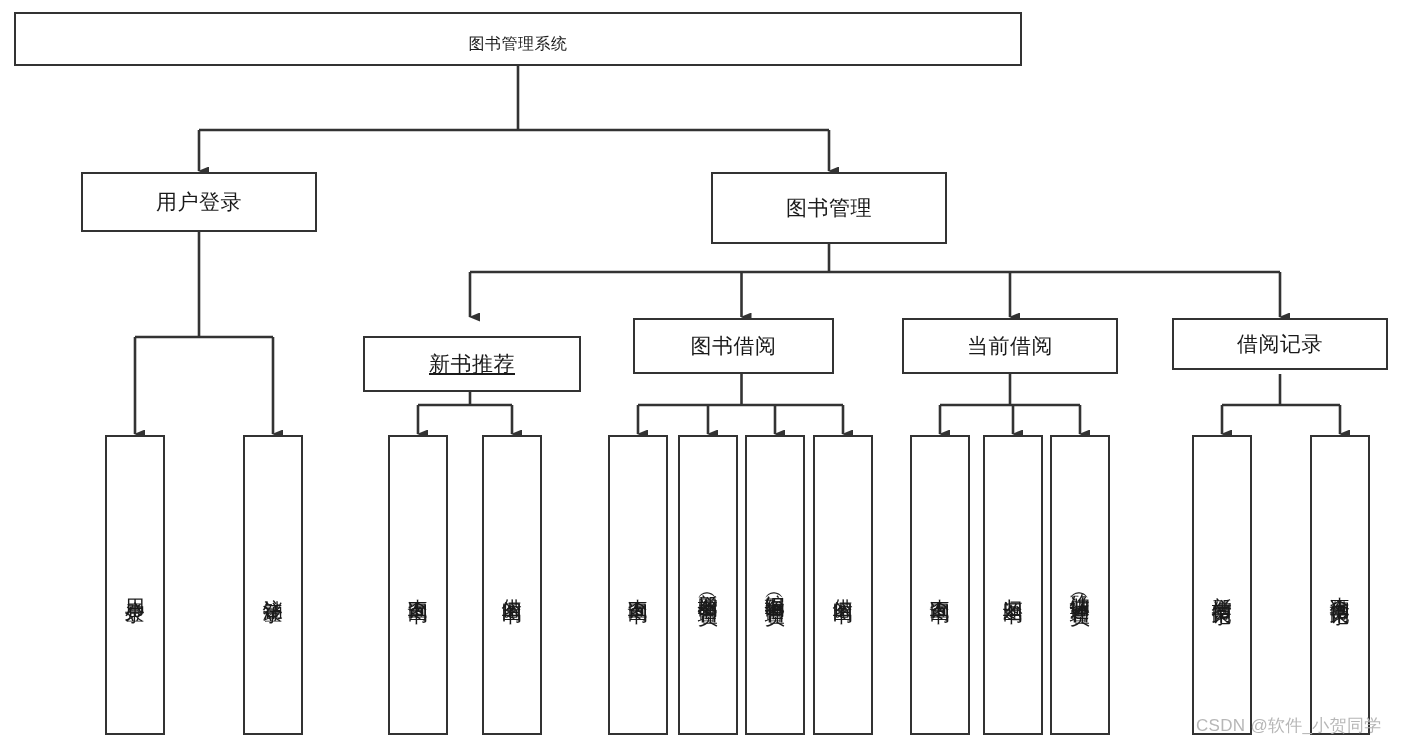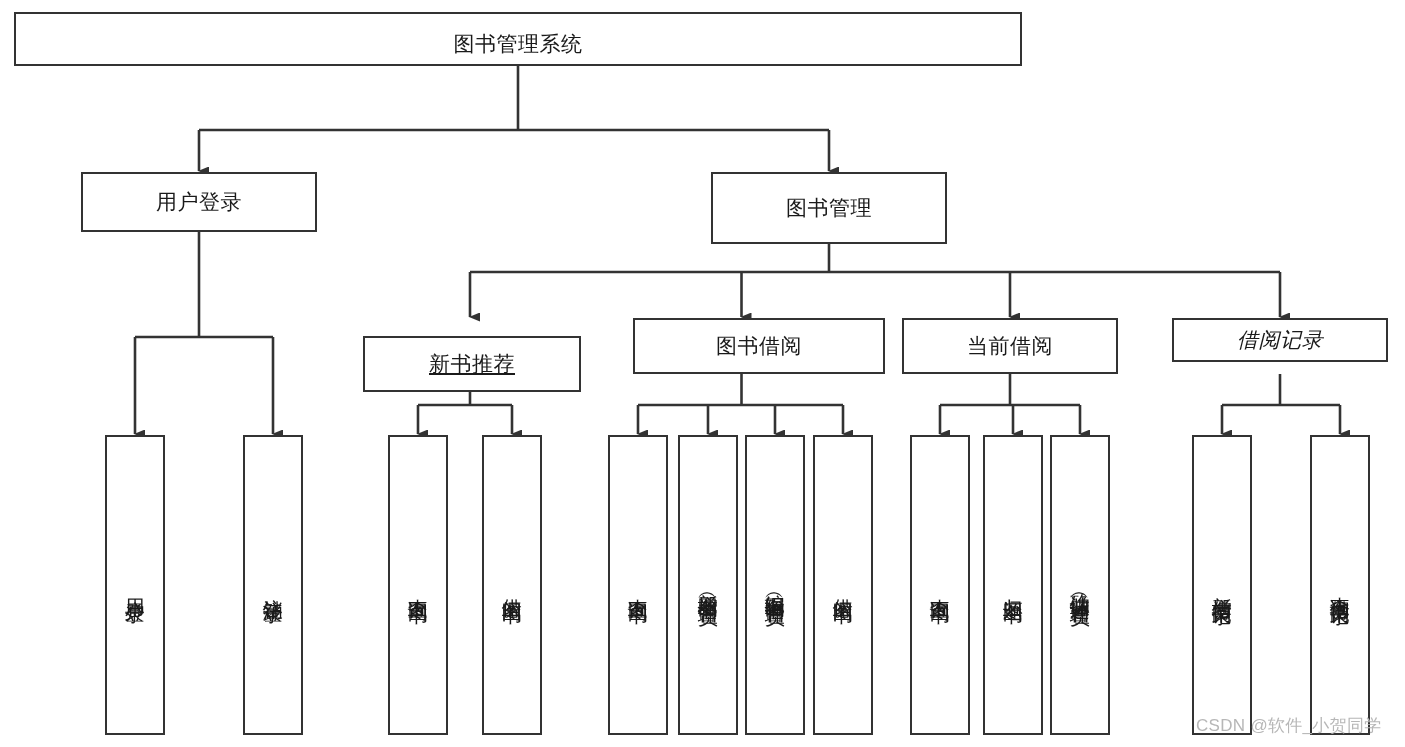--- a/index.html
+++ b/index.html
@@ -40,21 +40,21 @@
     text-align: center;
     line-height: 1.18;
     white-space: nowrap;
   }
   
   .node.horiz .label {
     font-size: 21px;
     letter-spacing: 0.5px;
   }
   .node.root .label {
-    font-size: 21px;
+    font-size: 16px;
     margin-top: 10px;
   }
   
   .node.vert {
     align-items: center;
     justify-content: center;
     padding-top: 4px;
   }
   .node.vert .label {
     writing-mode: vertical-rl;
@@ -132,27 +132,27 @@
       </div>
       <div class="node horiz" style="left: 81px; top: 172px; width: 236px; height: 60px;">
         <span class="label">用户登录</span>
       </div>
       <div class="node horiz" style="left: 711px; top: 172px; width: 236px; height: 72px;">
         <span class="label">图书管理</span>
       </div>
       <div class="node horiz" style="left: 363px; top: 336px; width: 218px; height: 56px; text-decoration: underline;">
         <span class="label">新书推荐</span>
       </div>
-      <div class="node horiz" style="left: 633px; top: 318px; width: 252px; height: 56px;">
+      <div class="node horiz" style="left: 633px; top: 318px; width: 201px; height: 56px;">
         <span class="label">图书借阅</span>
       </div>
       <div class="node horiz" style="left: 902px; top: 318px; width: 216px; height: 56px;">
         <span class="label">当前借阅</span>
       </div>
-      <div class="node horiz" style="left: 1172px; top: 318px; width: 216px; height: 44px; font-style: italic;">
+      <div class="node horiz" style="left: 1172px; top: 318px; width: 216px; height: 52px;">
         <span class="label">借阅记录</span>
       </div>
       <div class="node vert" style="left: 105px; top: 435px; width: 60px; height: 300px;">
         <span class="label">用户登录</span>
       </div>
       <div class="node vert" style="left: 243px; top: 435px; width: 60px; height: 300px;">
         <span class="label">注销登录</span>
       </div>
       <div class="node vert" style="left: 388px; top: 435px; width: 60px; height: 300px;">
         <span class="label">查询图书</span>

